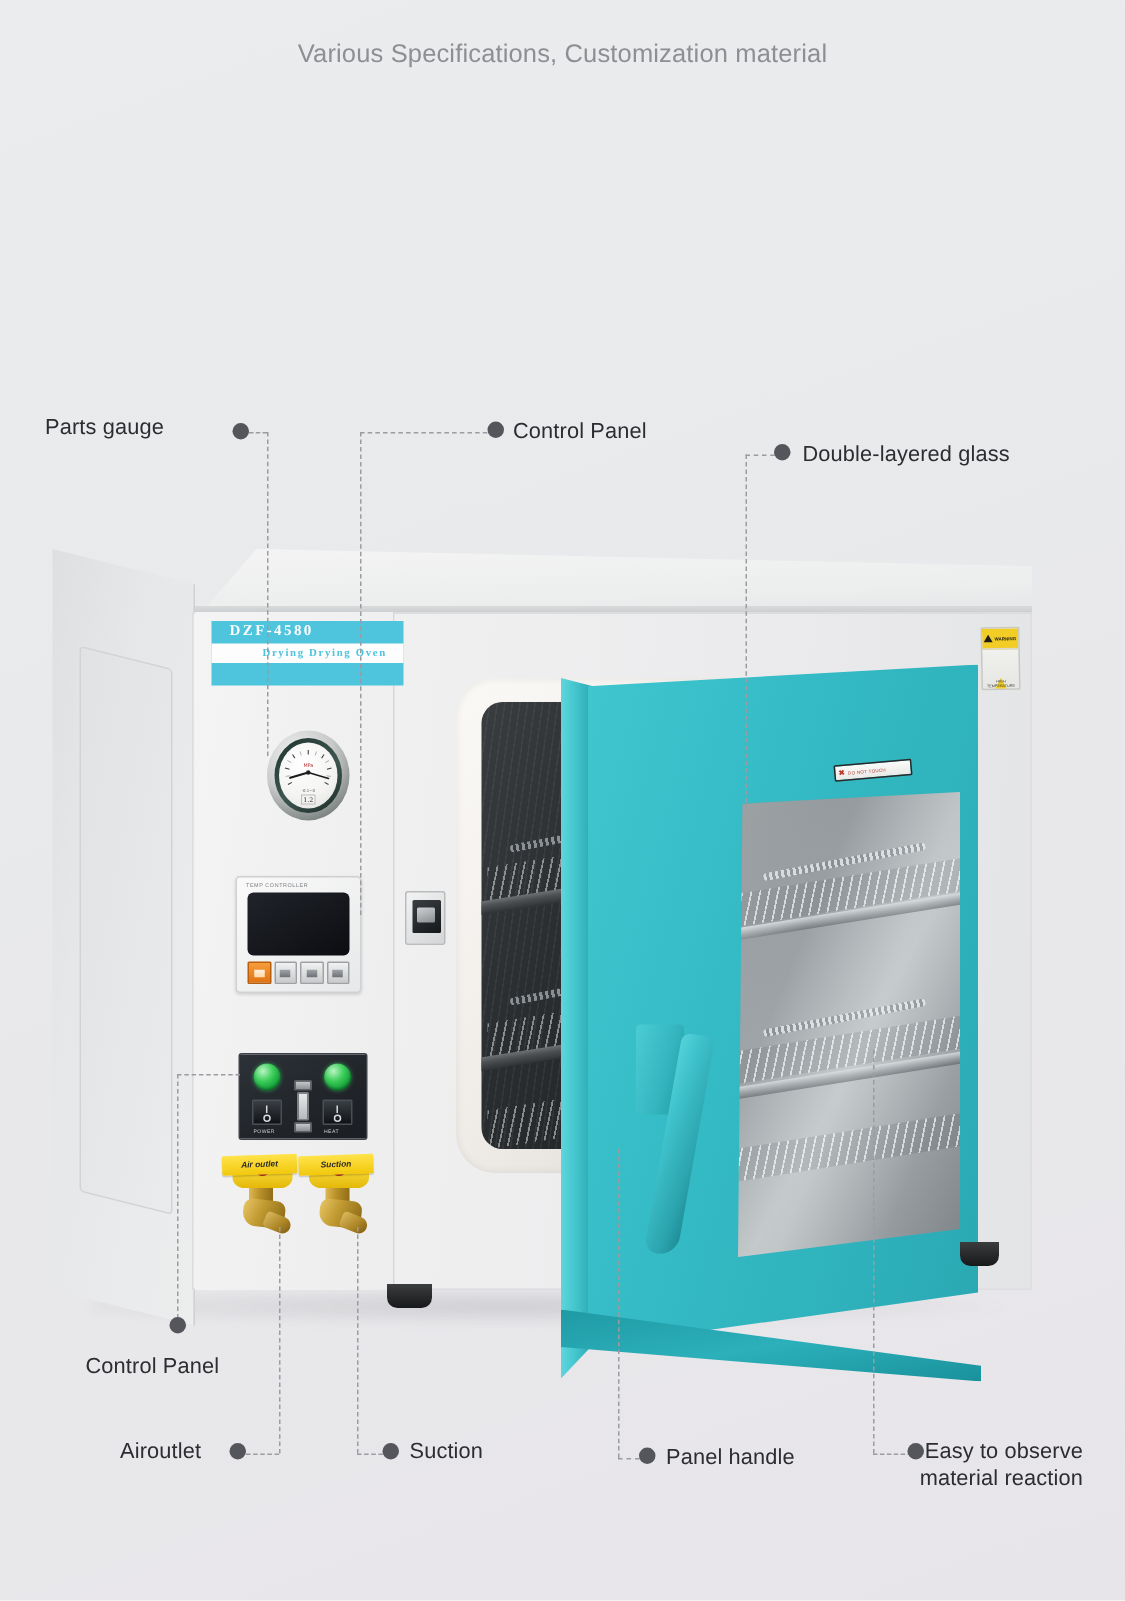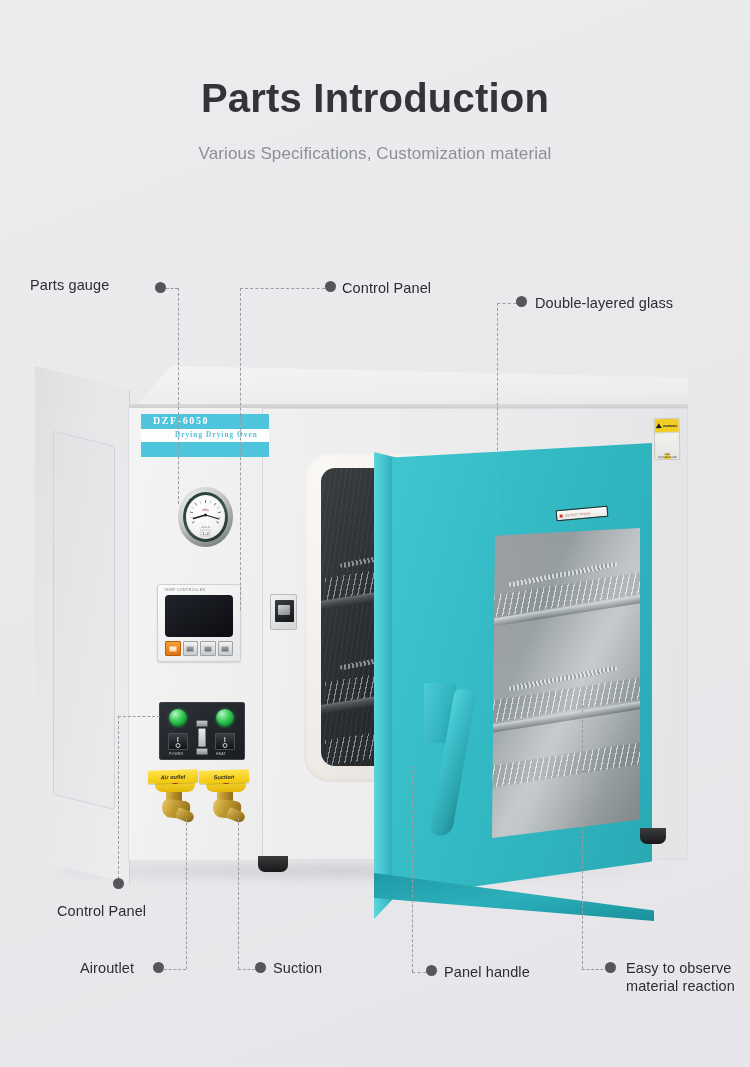--- a/index.html
+++ b/index.html
@@ -379,40 +379,39 @@
     background:radial-gradient(ellipse at 45% 50%, rgba(120,122,128,.22) 0%, rgba(120,122,128,0) 70%);
     filter: blur(3px);
   }
 </style>
 </head>
 <body>
 
 <div id="stage">
 
   <div class="header">
-    <div class="title">Parts Introduction</div>
     <div class="subtitle">Various Specifications, Customization material</div>
   </div>
 
   <div id="machine">
 
     <div class="shadow"></div>
 
     <div class="top-panel"></div>
     <div class="top-edge"></div>
     <div class="side-panel">
       <div class="side-inset"></div>
     </div>
 
     <div class="front-body"></div>
     <div class="front-left-col"></div>
 
     <div class="model-band">
       <div class="white-strip"></div>
-      <div class="model-text">DZF-6050</div>
+      <div class="model-text">DZF-4580</div>
       <div class="model-sub">Drying Drying Oven</div>
     </div>
 
     <div class="gauge-wrap">
       <div class="gauge-ring"></div>
       <div class="gauge-ring2"></div>
       <div class="gauge-face">
         <svg width="39" height="44" viewBox="0 0 39 44">
           <g stroke="#3a3a3a" stroke-width="0.7">
             <line x1="19.5" y1="5" x2="19.5" y2="8"></line>
@@ -590,15 +589,15 @@
   <div class="dot" style="left:153px; top:962px;"></div>
   <div class="label" style="left:80px; top:959px;">Airoutlet</div>
 
   <div class="dot" style="left:255px; top:962px;"></div>
   <div class="label" style="left:273px; top:959px;">Suction</div>
 
   <div class="dot" style="left:426px; top:965px;"></div>
   <div class="label" style="left:444px; top:963px;">Panel handle</div>
 
   <div class="dot" style="left:605px; top:962px;"></div>
-  <div class="label two" style="left:626px; top:959px;">Easy to observe material reaction</div>
+  <div class="label two" style="left:602px; top:959px;text-align:right;">Easy to observe material reaction</div>
 
 </div>
 
 </body></html>

